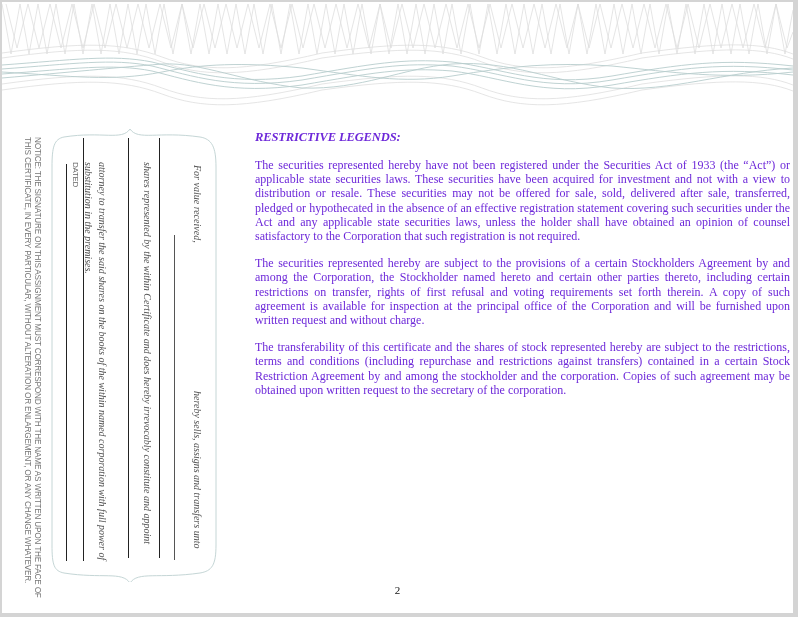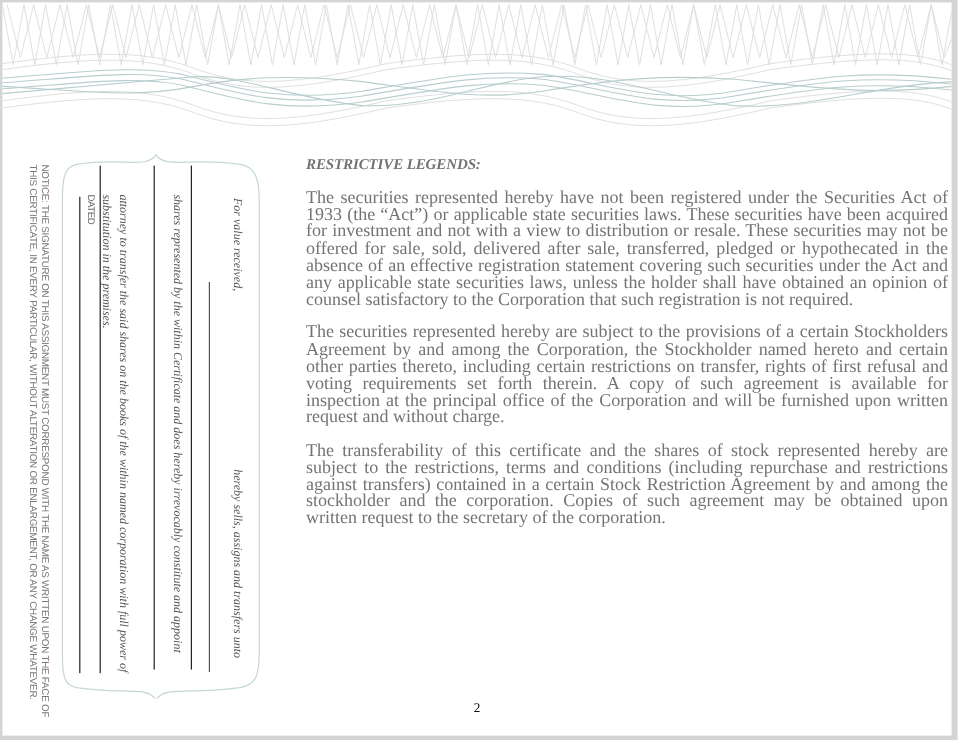--- a/index.html
+++ b/index.html
@@ -10,30 +10,30 @@
     font-family: "Liberation Serif", "DejaVu Serif", serif;
   }
   .page {
     position: absolute; left: 2px; top: 2px;
     width: 791px; height: 611px;
     background: #ffffff;
   }
   .guilloche { position: absolute; left: 0; top: 0; width: 791px; height: 110px; }
   .legends {
     position: absolute; left: 253px; top: 128px; width: 535px;
-    color: #737373;
+    color: #6d28d9;
   }
   .legends h2 {
     margin: 0 0 13px 0;
     font-size: 12.5px; font-weight: bold; font-style: italic;
     letter-spacing: -0.1px;
   }
   .legends p {
     margin: 0 0 13px 0;
-    font-size: 15px; line-height: 14.2px;
+    font-size: 12px; line-height: 14.2px;
     text-align: justify;
   }
   .page-number {
     position: absolute; left: 0; width: 791px; top: 582px;
     text-align: center; font-size: 11px; color: #111;
   }
   
   .assign-wrap {
     position: absolute; left: 20px; top: 125px;
     width: 210px; height: 455px;

